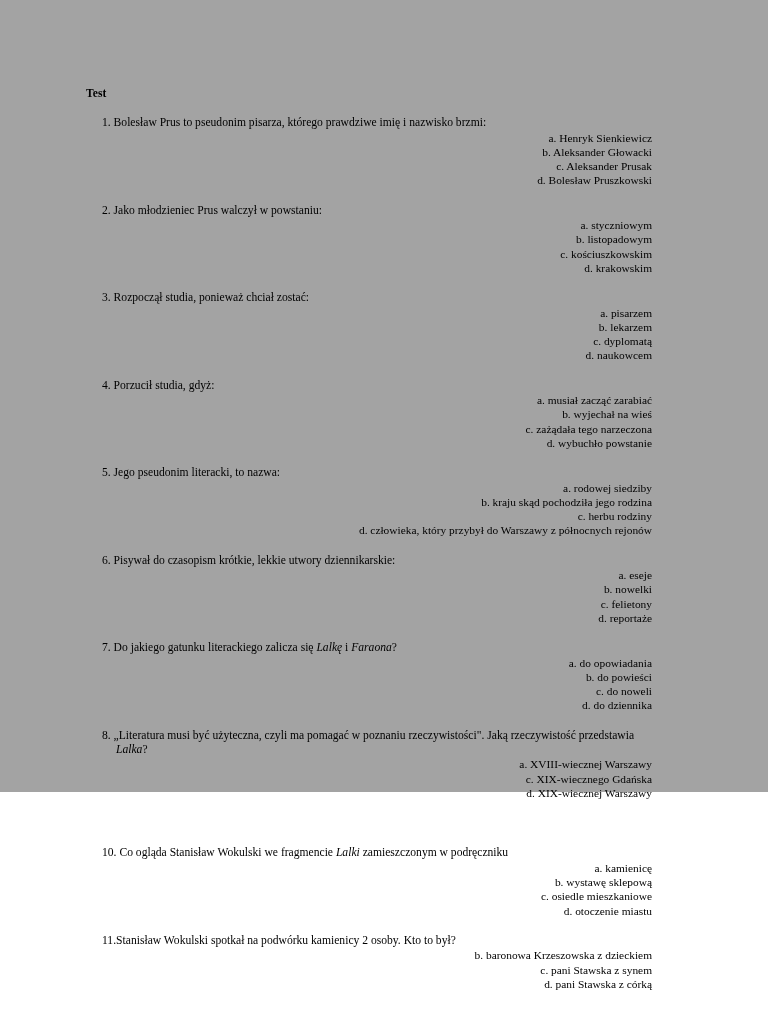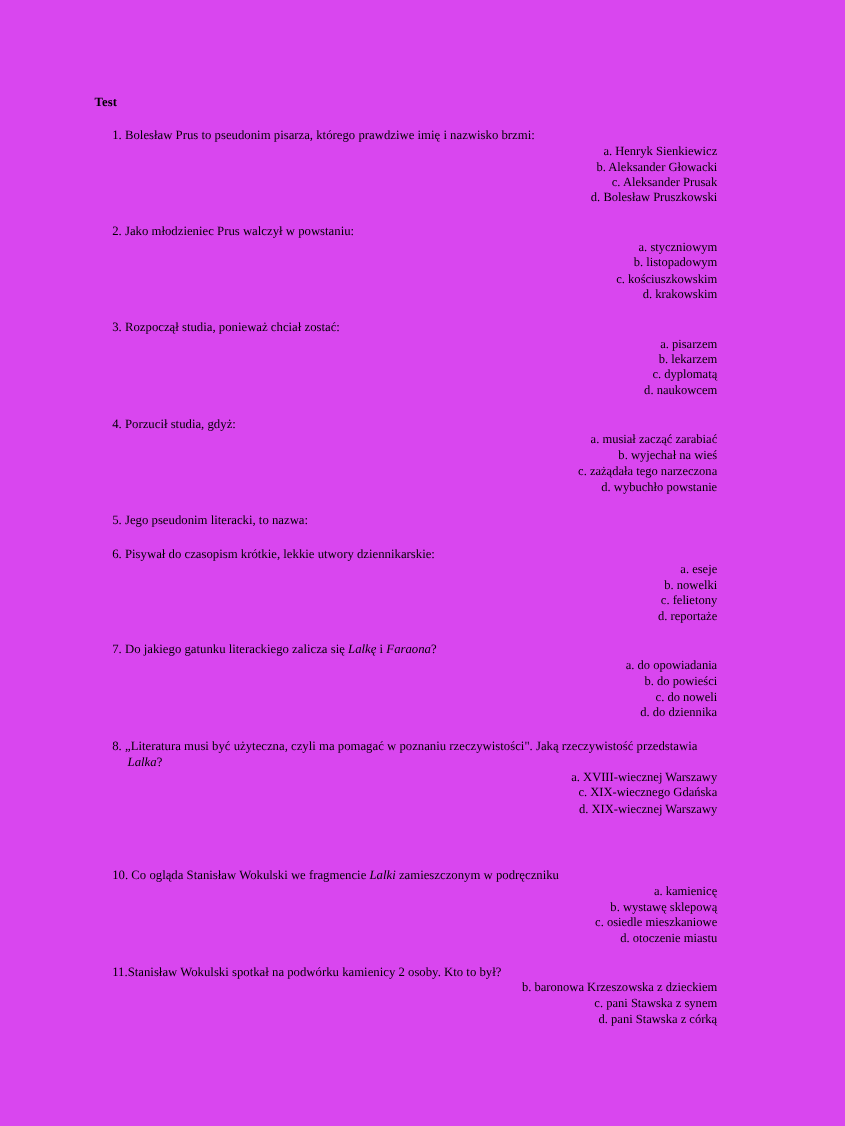--- a/index.html
+++ b/index.html
@@ -13,22 +13,22 @@
     height: 1024px;
     overflow: hidden;
     font-family: "Liberation Serif", "DejaVu Serif", serif;
     color: #000000;
     -webkit-font-smoothing: antialiased;
   }
 
   #page {
     position: relative;
     width: 768px;
-    height: 1024px;
-    background: #d946ef;
+    height: 792px;
+    background: #a3a3a3;
     box-sizing: border-box;
     padding: 86px 100px 0 86px;
   }
 
   #doc-title {
     font-size: 11.5px;
     font-weight: bold;
     line-height: 14.3px;
     margin: 0 0 15px 0;
     letter-spacing: 0.1px;
@@ -112,20 +112,26 @@
         <p class="question-text"><span>4.</span> <span>Porzucił studia, gdyż:</span></p>
         <ul class="answers">
           <li class="answer">a. musiał zacząć zarabiać</li>
           <li class="answer">b. wyjechał na wieś</li>
           <li class="answer">c. zażądała tego narzeczona</li>
           <li class="answer">d. wybuchło powstanie</li>
         </ul>
       </div>
       <div class="question-block">
         <p class="question-text"><span>5.</span> <span>Jego pseudonim literacki, to nazwa:</span></p>
+        <ul class="answers">
+          <li class="answer">a. rodowej siedziby</li>
+          <li class="answer">b. kraju skąd pochodziła jego rodzina</li>
+          <li class="answer">c. herbu rodziny</li>
+          <li class="answer">d. człowieka, który przybył do Warszawy z północnych rejonów</li>
+        </ul>
       </div>
       <div class="question-block">
         <p class="question-text"><span>6.</span> <span>Pisywał do czasopism krótkie, lekkie utwory dziennikarskie:</span></p>
         <ul class="answers">
           <li class="answer">a. eseje</li>
           <li class="answer">b. nowelki</li>
           <li class="answer">c. felietony</li>
           <li class="answer">d. reportaże</li>
         </ul>
       </div>

